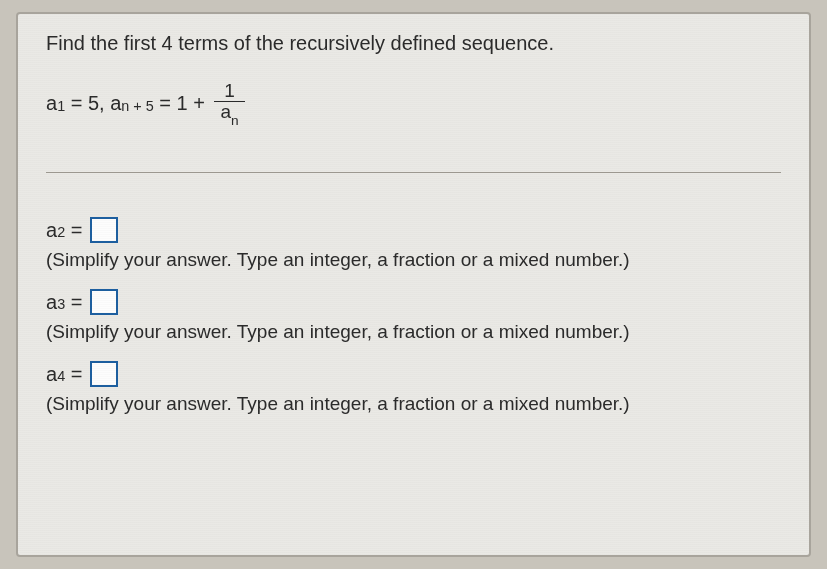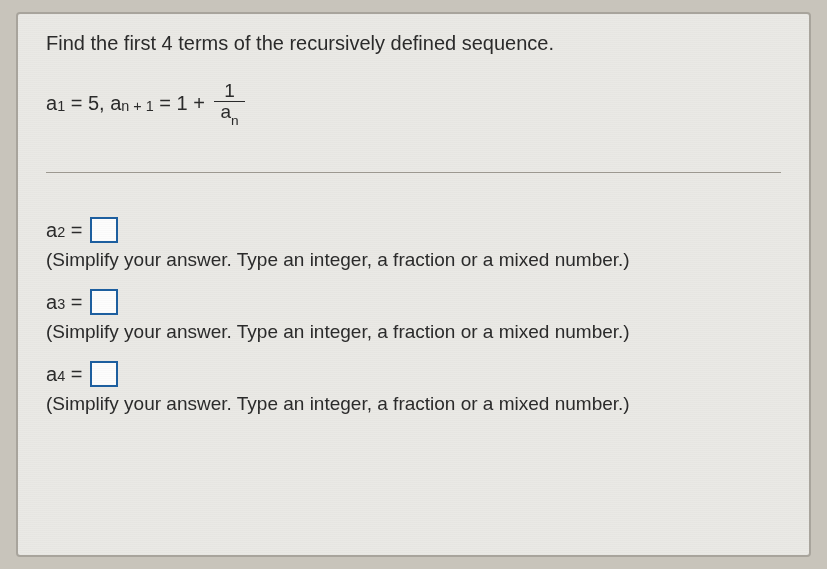--- a/index.html
+++ b/index.html
@@ -92,21 +92,21 @@
 
   <p class="question">Find the first 4 terms of the recursively defined sequence.</p>
 
   <div class="formula-row">
     <span class="seg">a</span>
       <span class="sub">1</span>
     <span class="seg"> = </span>
     <span class="seg">5</span>
     <span class="seg">, </span>
     <span class="seg">a</span>
-      <span class="sub">n + 1</span>
+      <span class="sub">n + 5</span>
     <span class="seg"> = </span>
     <span class="seg">1 + </span>
     <span class="frac">
       <span class="num">1</span>
       <span class="bar"></span>
       <span class="den">
         <span>a</span><span class="sub">n</span>
       </span>
     </span>
   </div>

